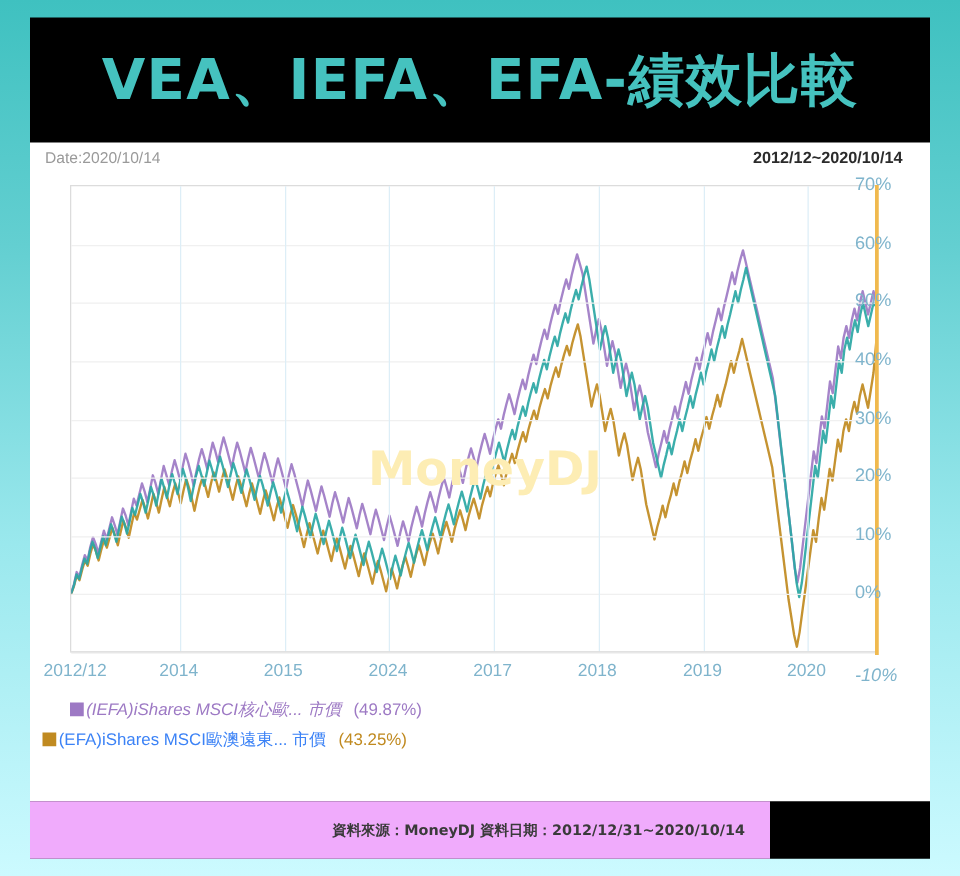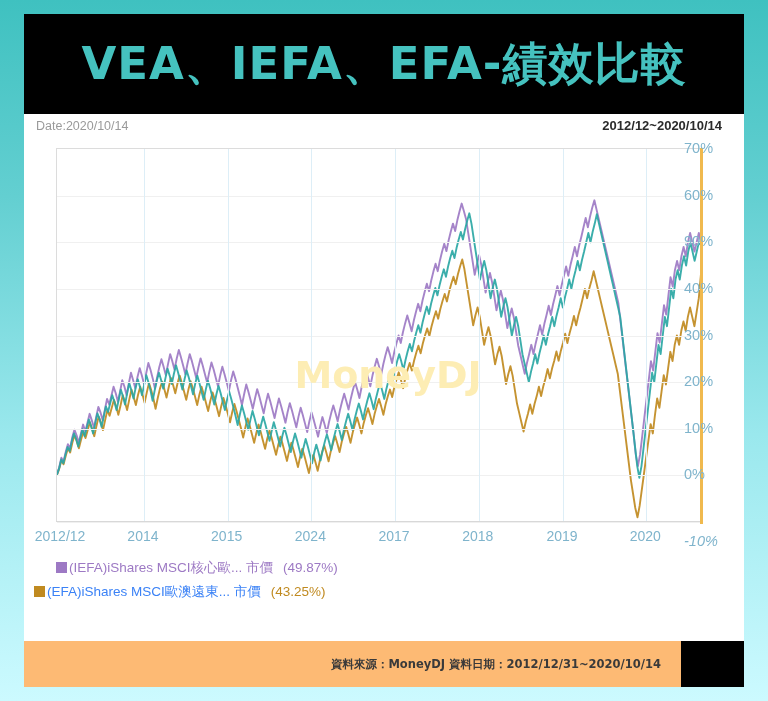--- a/index.html
+++ b/index.html
@@ -88,22 +88,22 @@
   #legend {
     position:absolute; left:10px; top:445px; width:700px;
   }
   .legend-row { display:flex; align-items:baseline; margin-bottom:6px; }
   .legend-entry { display:flex; align-items:baseline; white-space:nowrap; }
   .swatch { display:inline-block; width:11px; height:11px; margin-right:2px; position:relative; top:1px; flex:none; }
   .legend-text { font-size:13.5px; font-family:"Liberation Sans",sans-serif; }
   .legend-pct { font-size:13.5px; font-family:"Liberation Sans",sans-serif; margin-left:10px; }
   
   #footer {
-    position:absolute; left:0px; top:627px; width:657px; height:46px;
-    background:#fdba74;
+    position:absolute; left:0px; top:627px; width:592px; height:46px;
+    background:#f0abfc;
   }
   #footer-text {
     position:absolute; right:20px; top:16px;
     font-size:11.5px; color:#3a3a3a; font-weight:bold;
     font-family:"DejaVu Sans","Liberation Sans",sans-serif;
     white-space:nowrap;
   }
 </style>
 </head>
 <body>
@@ -163,21 +163,21 @@
         <div class="xtick-label" style="left: 362.1px;">2017</div>
         <div class="xtick-label" style="left: 445.82px;">2018</div>
         <div class="xtick-label" style="left: 530px;">2019</div>
         <div class="xtick-label" style="left: 613.26px; text-align: right;">2020</div>
       </div>
 
     <div id="legend">
         <div class="legend-row">
           <div class="legend-entry" style="margin-left: 22px;">
             <span class="swatch" style="background: rgb(157, 121, 196);"></span>
-            <span class="legend-text" style="color: rgb(157, 121, 196);">(IEFA)iShares MSCI核心歐... 市價</span>
+            <span class="legend-text" style="color: rgb(157, 121, 196); font-style: italic;">(IEFA)iShares MSCI核心歐... 市價</span>
             <span class="legend-pct" style="color: rgb(157, 121, 196);">(49.87%)</span>
           </div>
         </div>
         <div class="legend-row">
           <div class="legend-entry">
             <span class="swatch" style="background: rgb(192, 138, 32);"></span>
             <span class="legend-text" style="color: #3b82f6;">(EFA)iShares MSCI歐澳遠東... 市價</span>
             <span class="legend-pct" style="color: rgb(192, 138, 32);">(43.25%)</span>
           </div>
         </div>

